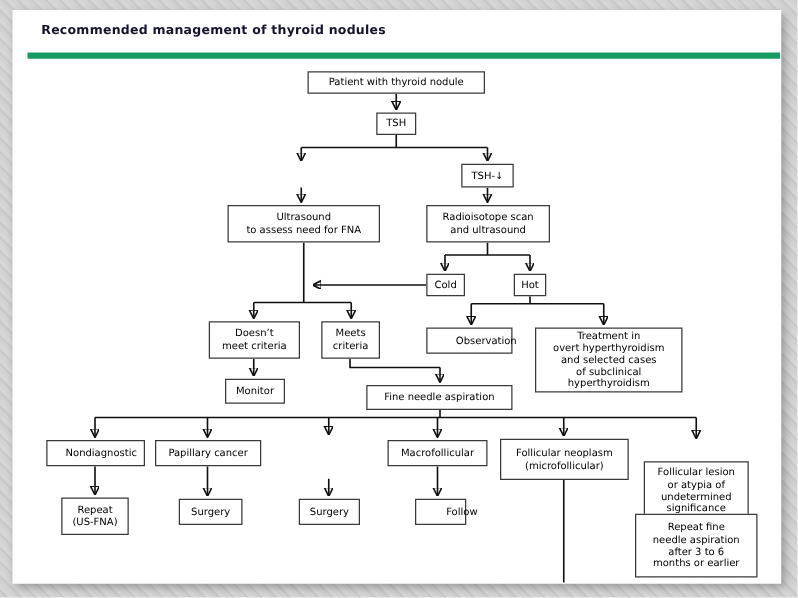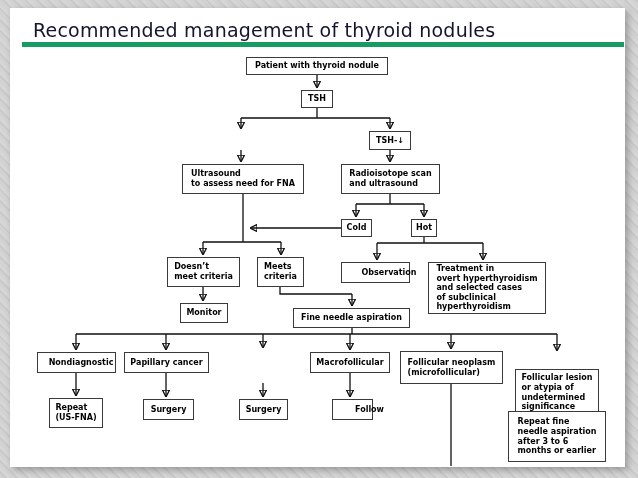--- a/index.html
+++ b/index.html
@@ -10,34 +10,34 @@
     background:repeating-linear-gradient(45deg,#d2d2d2 0 3px,#cacaca 3px 5px,#d6d6d6 5px 8px);
     font-family:"DejaVu Sans","Liberation Sans",sans-serif;
   }
   .slide{
     position:absolute;left:10px;top:8px;width:615px;height:459px;
     background:#ffffff;
     box-shadow:3px 3px 7px rgba(0,0,0,0.28);
   }
   .slide-title{
     position:absolute;left:33px;top:19px;
-    font-size:19px;font-weight:normal;color:#14142e;letter-spacing:0.2px;
+    font-size:10px;font-weight:bold;color:#14142e;letter-spacing:0.2px;
   }
   .title-bar{
     position:absolute;left:22px;top:42px;width:602px;height:5px;
     background:#169b62;
   }
   .connectors{position:absolute;left:0;top:0;width:638px;height:478px;pointer-events:none;}
   .connectors path{stroke:#101010;stroke-width:1.3;fill:none;}
   .node{
     position:absolute;box-sizing:border-box;
     background:#ffffff;border:1.6px solid #3a3a3a;
     display:flex;align-items:center;justify-content:center;
-    text-align:left;white-space:pre-line;
-    font-size:8px;font-weight:bold;color:#000;line-height:1.2;
+    text-align:center;white-space:pre-line;
+    font-size:8px;font-weight:normal;color:#000;line-height:1.2;
     padding:1px;
   }
 </style>
 </head>
 <body>
 
 <div class="stage">
   <div class="slide"></div>
   <div class="slide-title">Recommended management of thyroid nodules</div>
   <div class="title-bar" style="background: rgb(22, 155, 98);"></div>

